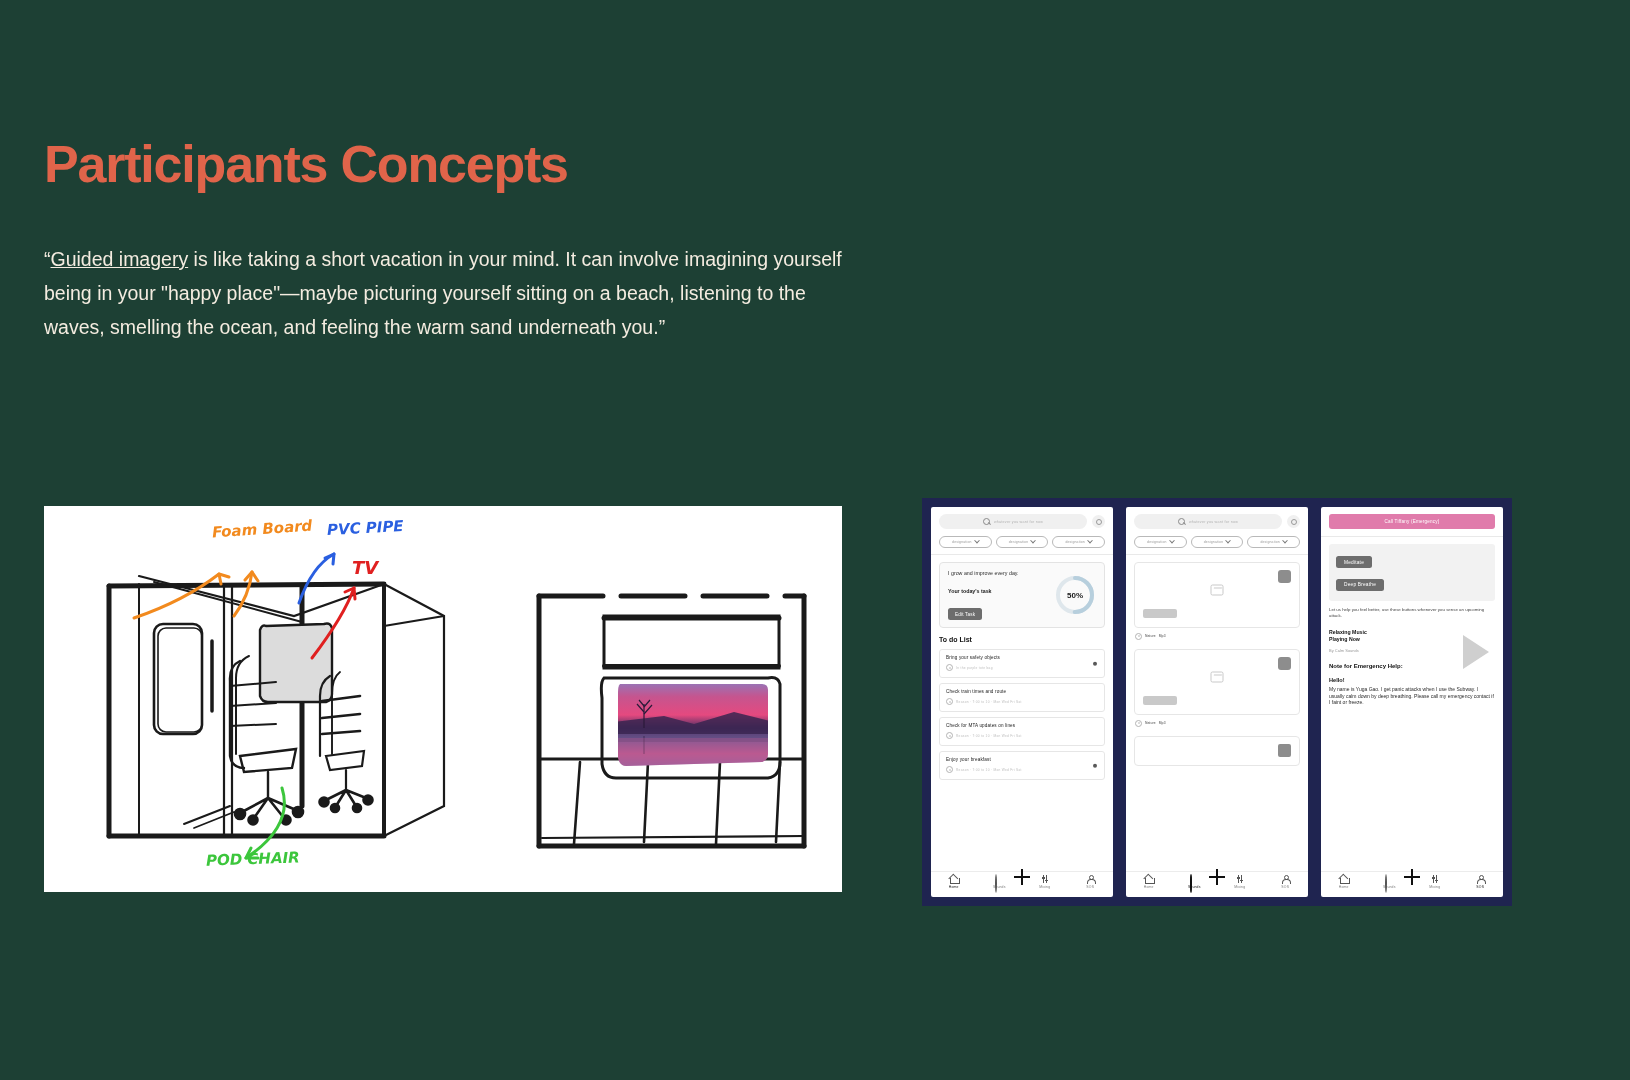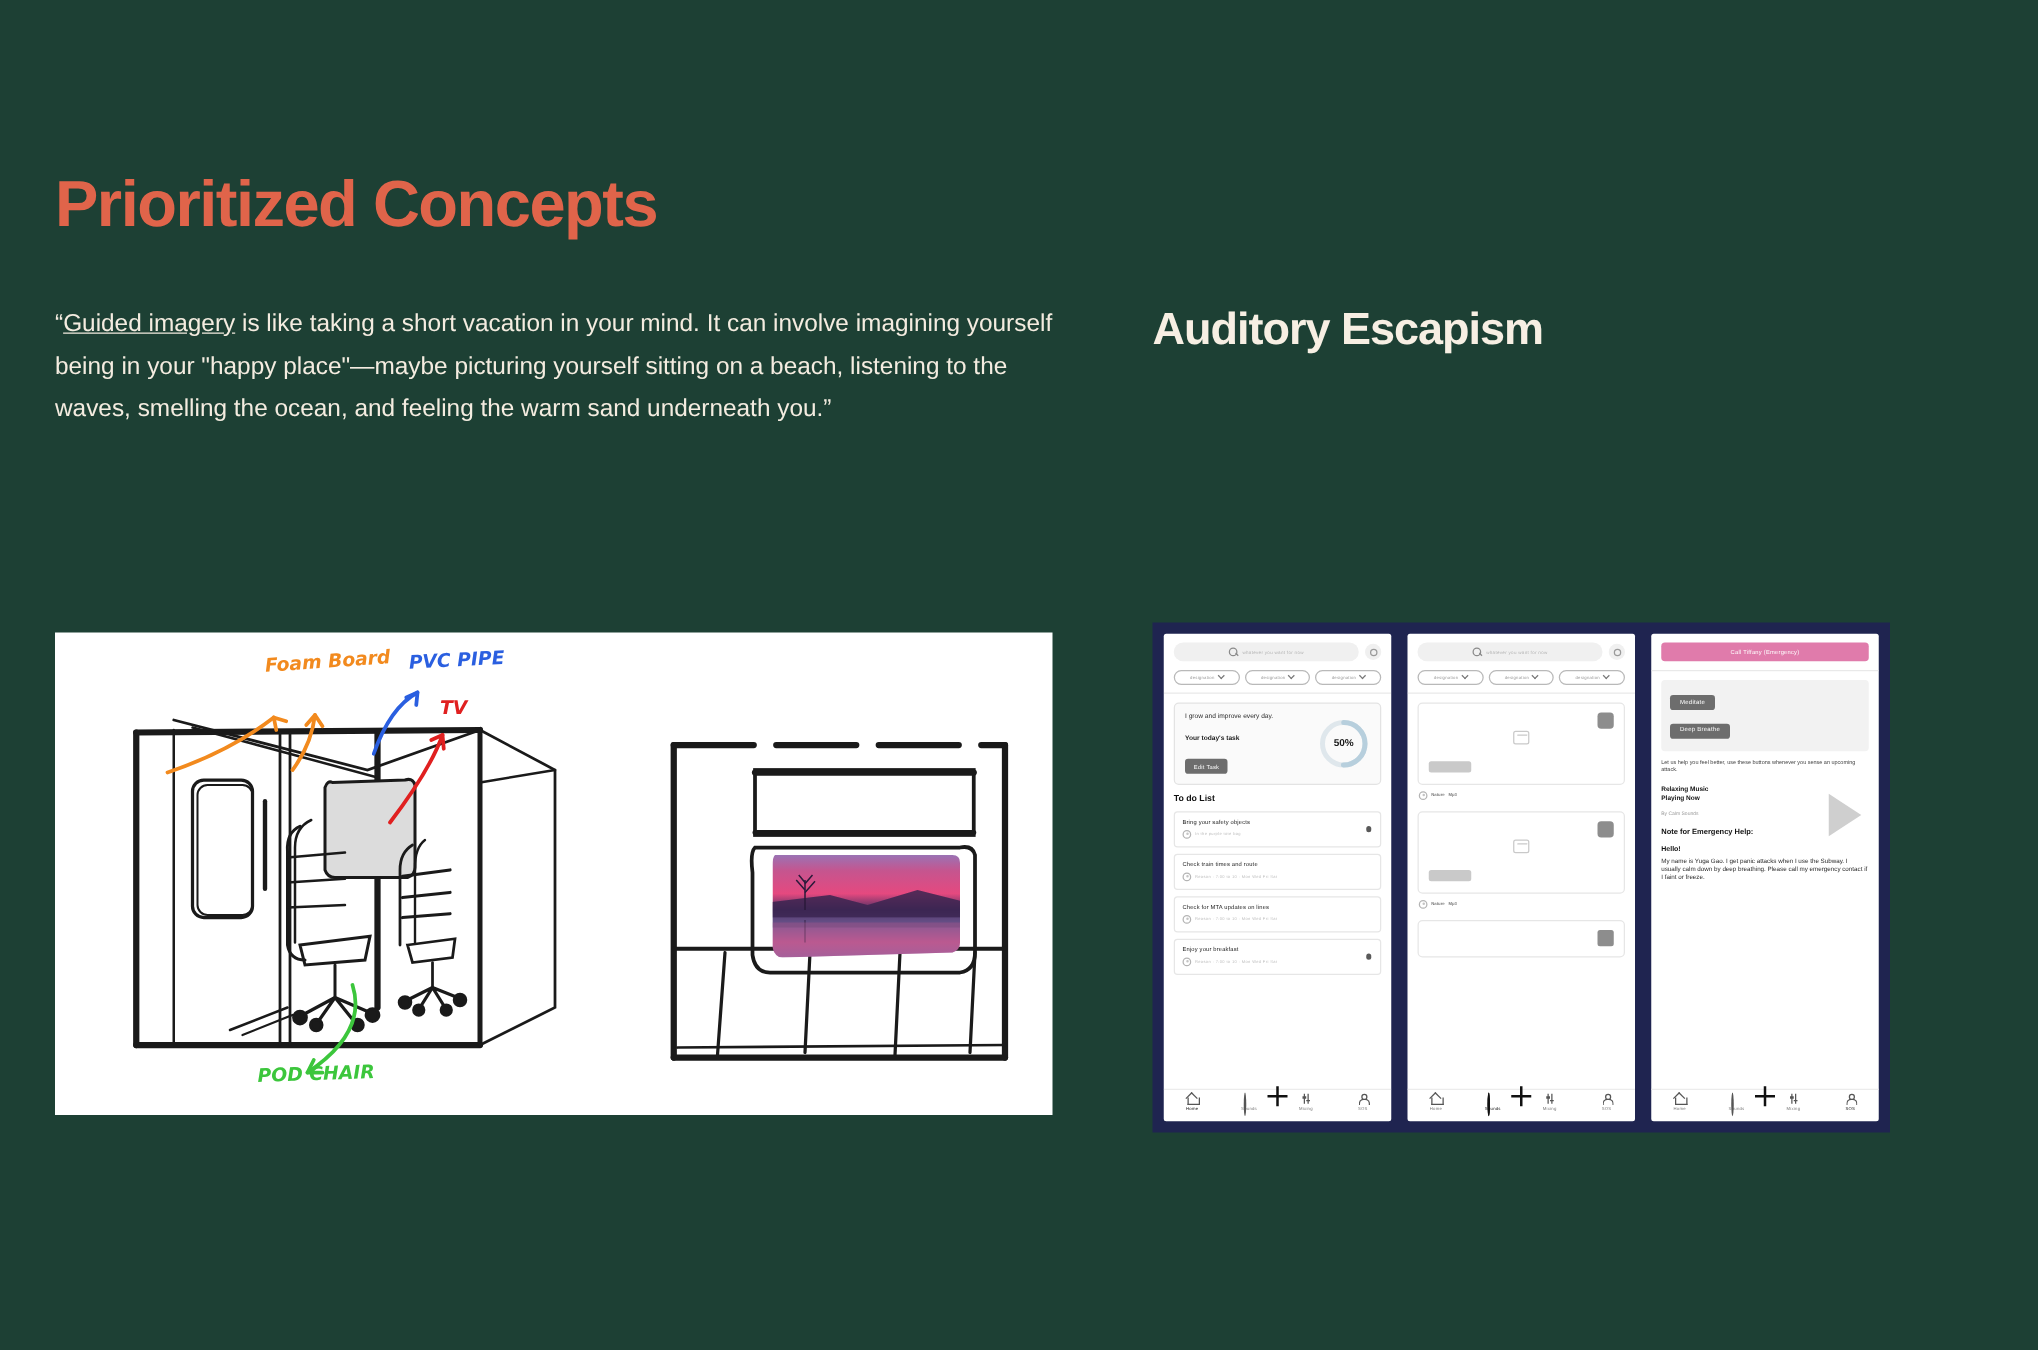--- a/index.html
+++ b/index.html
@@ -171,21 +171,21 @@
   }
   .fab::before, .fab::after { content:""; position:absolute; background:#111; }
   .fab::before { left: 8px; top: 1px; width: 2px; height: 16px; }
   .fab::after { left: 1px; top: 8px; width: 16px; height: 2px; }
 </style>
 </head>
 <body>
 
 <div class="slide">
 
-  <div class="page-title">Prioritized Concepts</div>
+  <div class="page-title">Participants Concepts</div>
 
   <div class="col col-left">
     <div class="body-text"><span>“</span><span class="link">Guided imagery</span><span> is like taking a short vacation in your mind. It can involve imagining yourself being in your "happy place"—maybe picturing yourself sitting on a beach, listening to the waves, smelling the ocean, and feeling the warm sand underneath you.”</span></div>
   </div>
 
   <div class="sketch-box">
     <svg class="sketch-svg" viewBox="0 0 798 386">
       <g fill="none" stroke="#1a1a1a" stroke-width="2.6" stroke-linecap="round">
 
         <path d="M65 80 L65 330" stroke-width="5"></path>
@@ -287,26 +287,25 @@
         <path d="M255 97 Q268 60 290 48" stroke="#2a5fe0" stroke-width="3"></path>
         <path d="M290 48 l-1 10 M290 48 l-9 4" stroke="#2a5fe0" stroke-width="3"></path>
         <path d="M268 152 Q300 110 310 82" stroke="#e02020" stroke-width="3"></path>
         <path d="M310 82 l1 11 M310 82 l-9 4" stroke="#e02020" stroke-width="3"></path>
         <path d="M238 282 Q250 320 202 352" stroke="#3cc63c" stroke-width="3"></path>
         <path d="M202 352 l12 0 M202 352 l5 -10" stroke="#3cc63c" stroke-width="3"></path>
       </g>
     </svg>
     <div class="hand-label" style="position:absolute;left:168px;top:14px;color:#f28a1e;font-size:15px;transform:rotate(-4deg);font-family:'DejaVu Sans',sans-serif;font-weight:bold;font-style:italic;">Foam Board</div>
     <div class="hand-label" style="position:absolute;left:283px;top:13px;color:#2a5fe0;font-size:15px;transform:rotate(-3deg);font-family:'DejaVu Sans',sans-serif;font-weight:bold;font-style:italic;">PVC PIPE</div>
-    <div class="hand-label" style="position:absolute;left:308px;top:51px;color:#e02020;font-size:15px;font-family:'DejaVu Sans',sans-serif;font-weight:bold;font-style:italic;">TV</div>
+    <div class="hand-label" style="position:absolute;left:308px;top:51px;color:#e02020;font-size:18px;font-family:'DejaVu Sans',sans-serif;font-weight:bold;font-style:italic;">TV</div>
     <div class="hand-label" style="position:absolute;left:162px;top:344px;color:#3cc63c;font-size:15px;transform:rotate(-2deg);font-family:'DejaVu Sans',sans-serif;font-weight:bold;font-style:italic;">POD CHAIR</div>
   </div>
 
   <div class="col col-right">
-    <div class="section-title">Auditory Escapism</div>
   </div>
 
   <div class="mock-frame">
 
     <div class="phone phone-1">
       <div class="ph-body">
         <div class="search-row">
           <div class="search-pill">
             <span class="mag"></span>
             <span class="search-ph">whatever you want for now</span>

